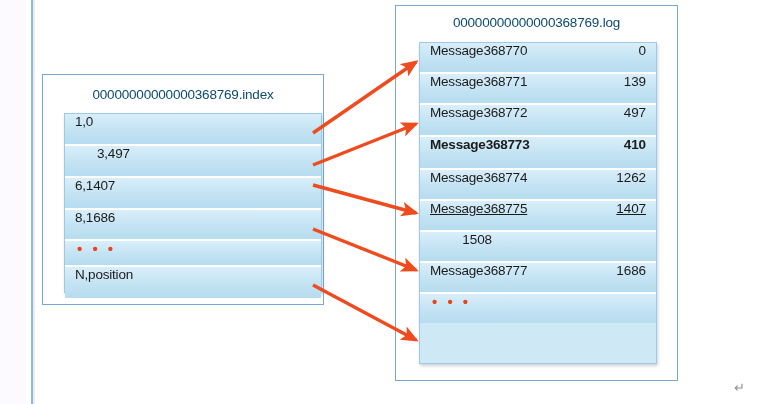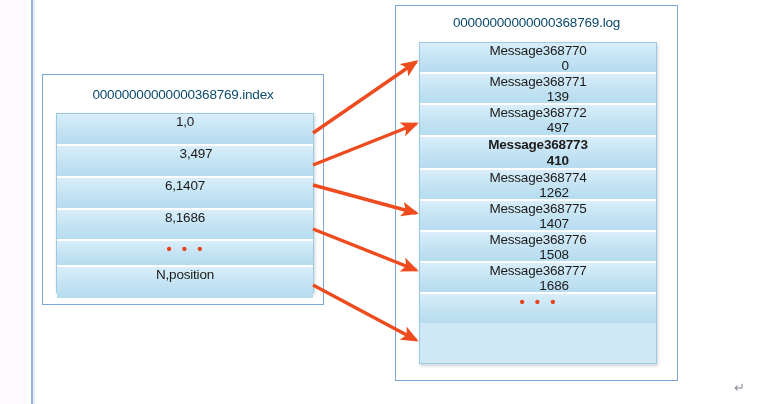--- a/index.html
+++ b/index.html
@@ -62,28 +62,27 @@
     position: absolute;
     box-sizing: border-box;
     background: #cfe8f5;
     border: 1px solid #9ec9e2;
     box-shadow: 1px 2px 3px rgba(80,100,120,0.28);
   }
   .row {
     position: relative;
     box-sizing: border-box;
     display: flex;
-    align-items: center;
+    align-items: flex-start;
     background: linear-gradient(to bottom, #d9eefa 0%, #c3e3f3 55%, #b6dcef 100%);
     border-bottom: 2px solid #ffffff;
     padding: 0 10px;
     color: #1b1b1b;
     font-size: 13.5px;
     white-space: nowrap;
-    flex-direction: column;
   }
   .row:last-child { border-bottom: none; }
 
   .row .cell-label {
     flex: 1 1 auto;
     text-align: left;
     letter-spacing: -0.2px;
   }
   .row .cell-value {
     flex: 0 0 auto;
@@ -130,21 +129,21 @@
 <div id="canvas">
 
   <div class="margin-strip"></div>
   <div class="margin-rule"></div>
   <div class="margin-rule-soft"></div>
 
   <div class="panel" style="left:42px; top:74px; width:282px; height:231px;">
     <div class="panel-title" style="margin-top:12px;">00000000000000368769.index</div>
   </div>
 
-  <div class="rows" style="left:56px; top:113px; width:258px; height:180px;">
+  <div class="rows" style="left:64px; top:113px; width:258px; height:180px;">
     <div class="row" style="height:32px;">
       <span class="cell-label">1,0</span>
     </div>
     <div class="row" style="height:32px;padding-left:32px;">
       <span class="cell-label">3,497</span>
     </div>
     <div class="row" style="height:32px;">
       <span class="cell-label">6,1407</span>
     </div>
     <div class="row" style="height:31px;">
@@ -176,26 +175,25 @@
       <span class="cell-value">497</span>
     </div>
     <div class="row" style="height:33px;font-weight:bold;">
       <span class="cell-label">Message368773</span>
       <span class="cell-value">410</span>
     </div>
     <div class="row" style="height:31px;">
       <span class="cell-label">Message368774</span>
       <span class="cell-value">1262</span>
     </div>
-    <div class="row" style="height:31px;">
+    <div class="row" style="height:31px;text-decoration:underline;">
       <span class="cell-label">Message368775</span>
       <span class="cell-value">1407</span>
     </div>
     <div class="row" style="height:31px;">
-      <span class="cell-label">Message368776</span>
       <span class="cell-value">1508</span>
     </div>
     <div class="row" style="height:31px;">
       <span class="cell-label">Message368777</span>
       <span class="cell-value">1686</span>
     </div>
     <div class="row dots" style="height:29px;">
       <span class="dots-glyph">• • •</span>
     </div>
   </div>

